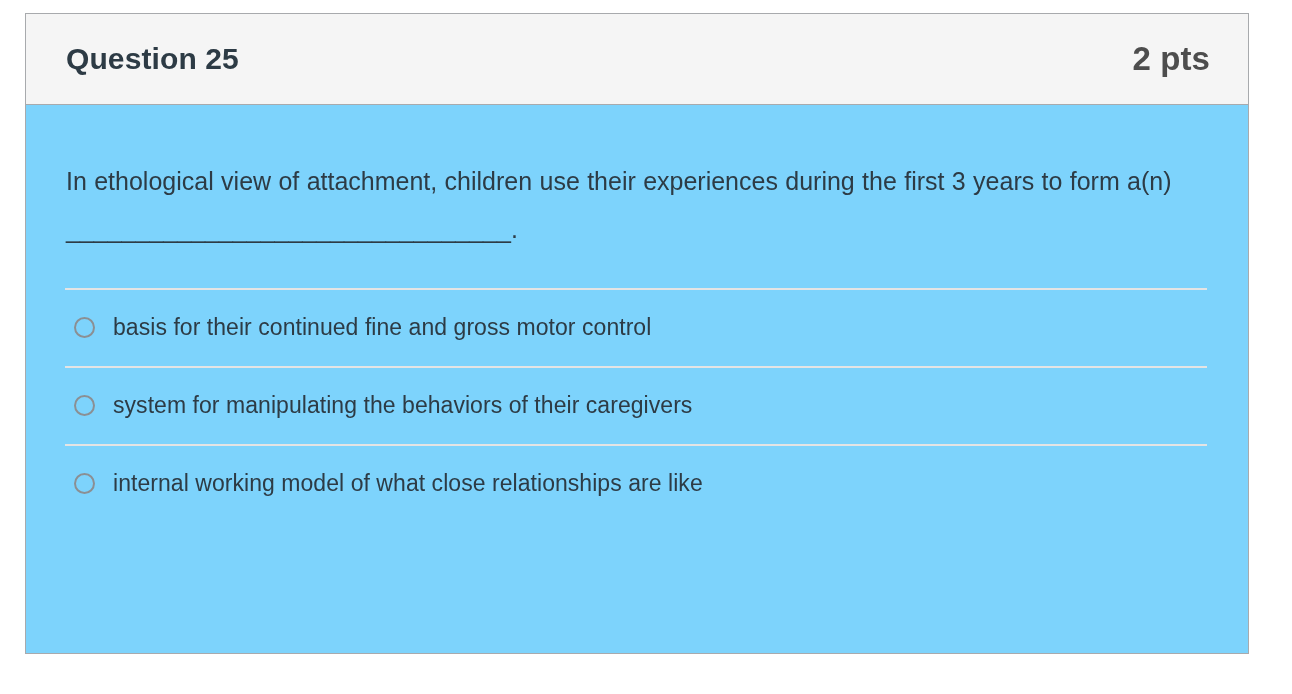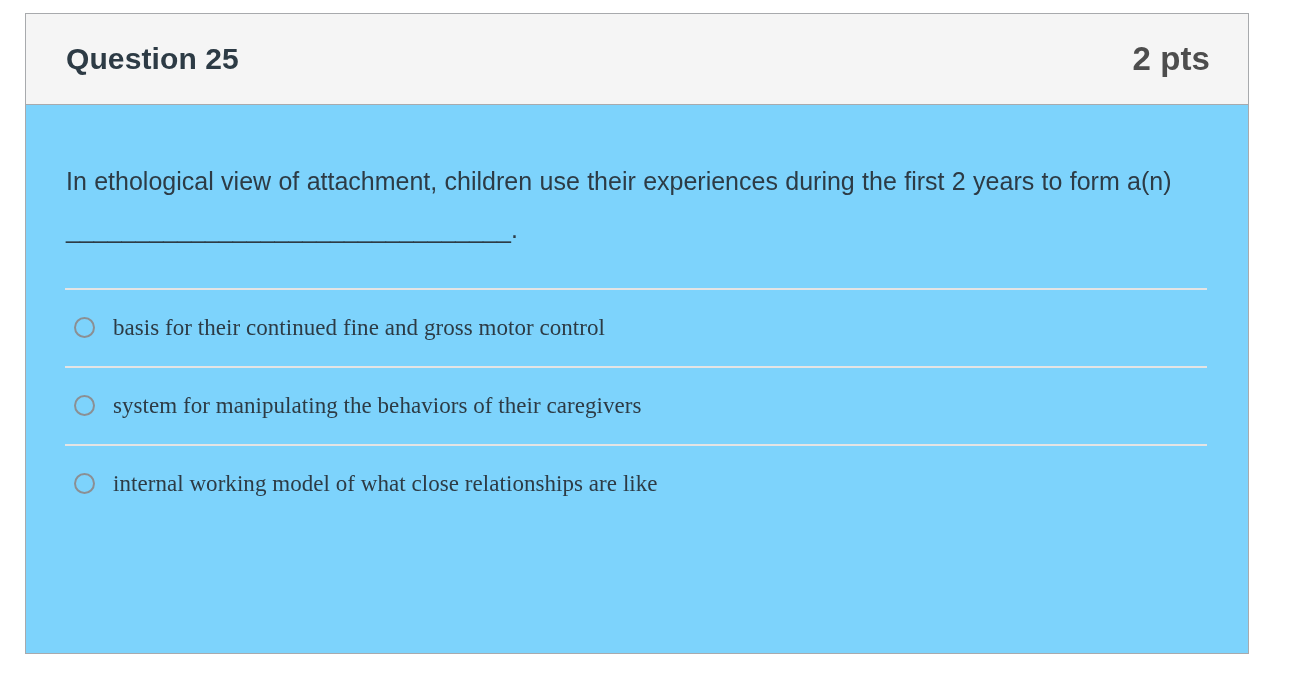--- a/index.html
+++ b/index.html
@@ -91,36 +91,35 @@
     box-sizing: border-box;
     margin-left: 9px;
     margin-right: 18px;
   }
 
   .answer-label {
     font-size: 23px;
     color: #2d3b45;
     line-height: 1.3;
     letter-spacing: 0.05px;
-    font-family: Liberation Serif, serif;
   }
 </style>
 </head>
 <body>
 
 <div class="question-card">
 
   <div class="question-header">
     <div class="question-title">Question 25</div>
     <div class="question-points">2 pts</div>
   </div>
 
   <div class="question-body">
 
-    <p class="question-text">In ethological view of attachment, children use their experiences during the first 2 years to form a(n) ________________________________.</p>
+    <p class="question-text">In ethological view of attachment, children use their experiences during the first 3 years to form a(n) ________________________________.</p>
 
     <ul class="answers">
 
       <li class="answer-row">
         <span class="radio-icon"></span>
         <span class="answer-label">basis for their continued fine and gross motor control</span>
       </li>
 
       <li class="answer-row">
         <span class="radio-icon"></span>

